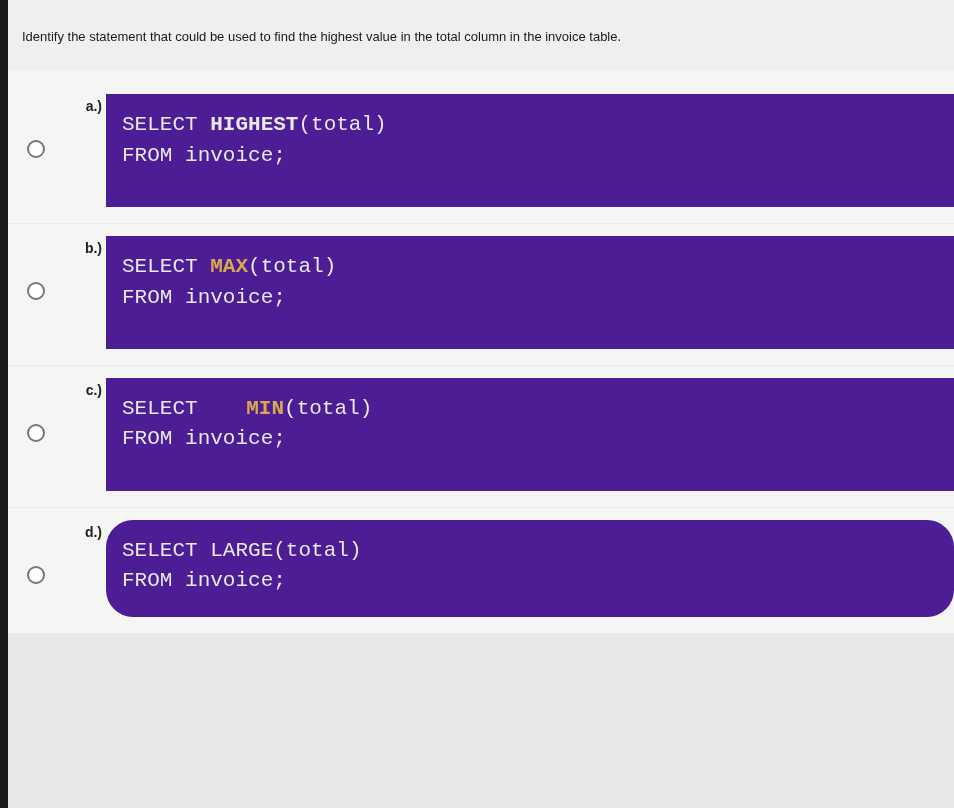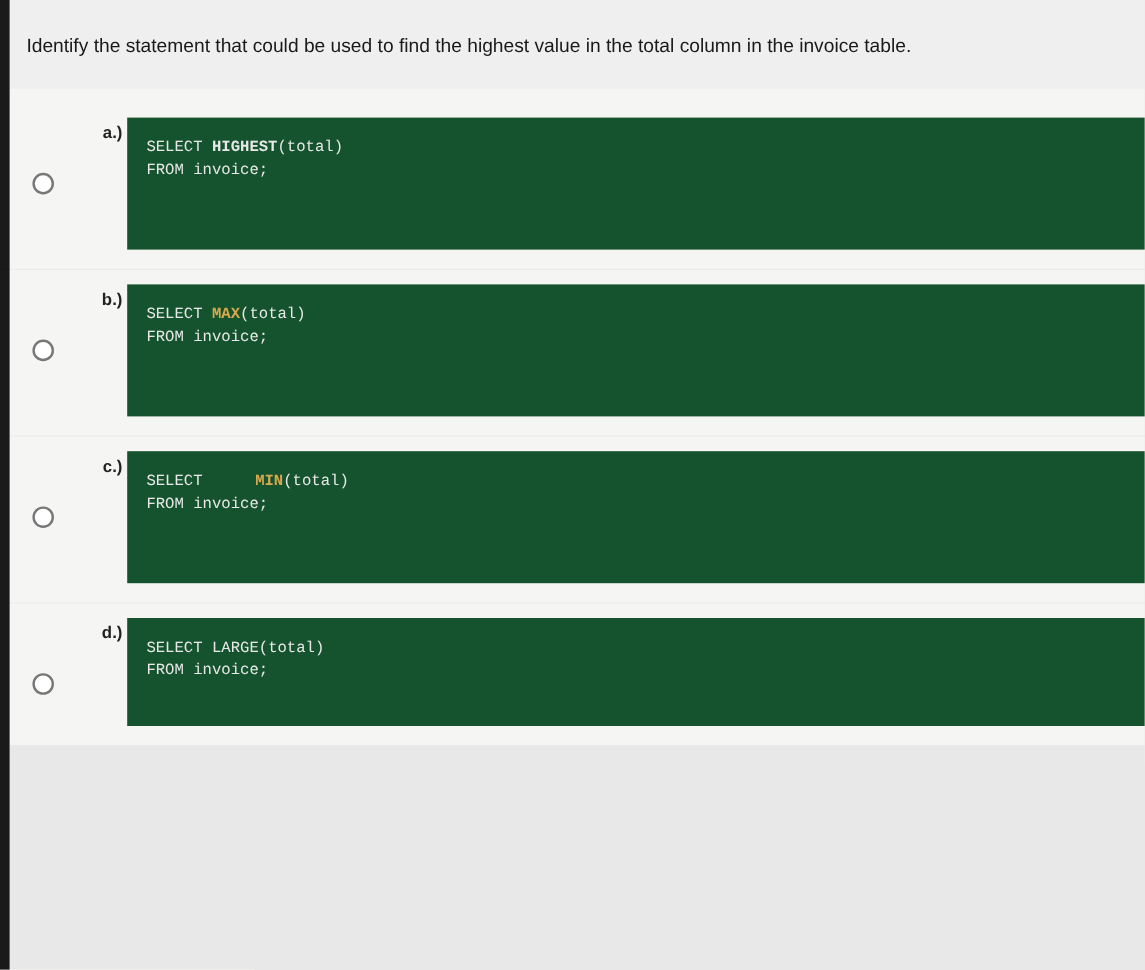--- a/index.html
+++ b/index.html
@@ -14,21 +14,21 @@
       position: absolute;
       left: 0;
       top: 0;
       width: 8px;
       height: 100%;
       background: #1a1a1a;
     }
     .question-header {
       padding: 28px 22px 24px 22px;
       background: #efefef;
-      font-size: 16px;
+      font-size: 13px;
       color: #1a1a1a;
       font-weight: 500;
       line-height: 1.4;
     }
     .options-area {
       padding: 12px 0 0 0;
       background: #f5f5f3;
     }
     .option-row {
       display: flex;
@@ -60,24 +60,24 @@
       color: #222;
       padding-top: 4px;
       text-align: right;
       padding-right: 4px;
     }
     .code-col {
       flex: 1;
       margin-left: 0;
     }
     .code-block {
-      background: #14532d;
+      background: #4c1d95;
       padding: 16px 16px 36px 16px;
       font-family: 'Consolas', 'Monaco', 'Courier New', monospace;
-      font-size: 13px;
+      font-size: 21px;
       line-height: 1.45;
       color: #e8e8e8;
       min-height: 110px;
     }
     .kw-func-max { color: #d9a94d; font-weight: bold; }
     .kw-func-min { color: #d9a94d; font-weight: bold; margin-left: 36px; }
     .kw-func-highest { color: #e8e8e8; font-weight: bold; }
     .kw-func-large { color: #e8e8e8; }
     .code-line { display: block; }
   </style>
@@ -146,21 +146,21 @@
       </div>
     </div>
   </div>
 
   <div class="option-row">
     <div class="radio-col">
       <div class="radio"></div>
     </div>
     <div class="label-col">d.)</div>
     <div class="code-col">
-      <div class="code-block" style="min-height:90px; padding-bottom:20px;">
+      <div class="code-block" style="min-height:90px; padding-bottom:20px;border-radius:27px;">
         <span class="code-line">
           <span>SELECT</span>
           <span> </span><span class="kw-func-large">LARGE</span><span>(</span><span>total</span><span>)</span>
         </span>
         <span class="code-line">
           <span>FROM</span>
           <span> </span><span>invoice</span><span>;</span>
         </span>
       </div>
     </div>

